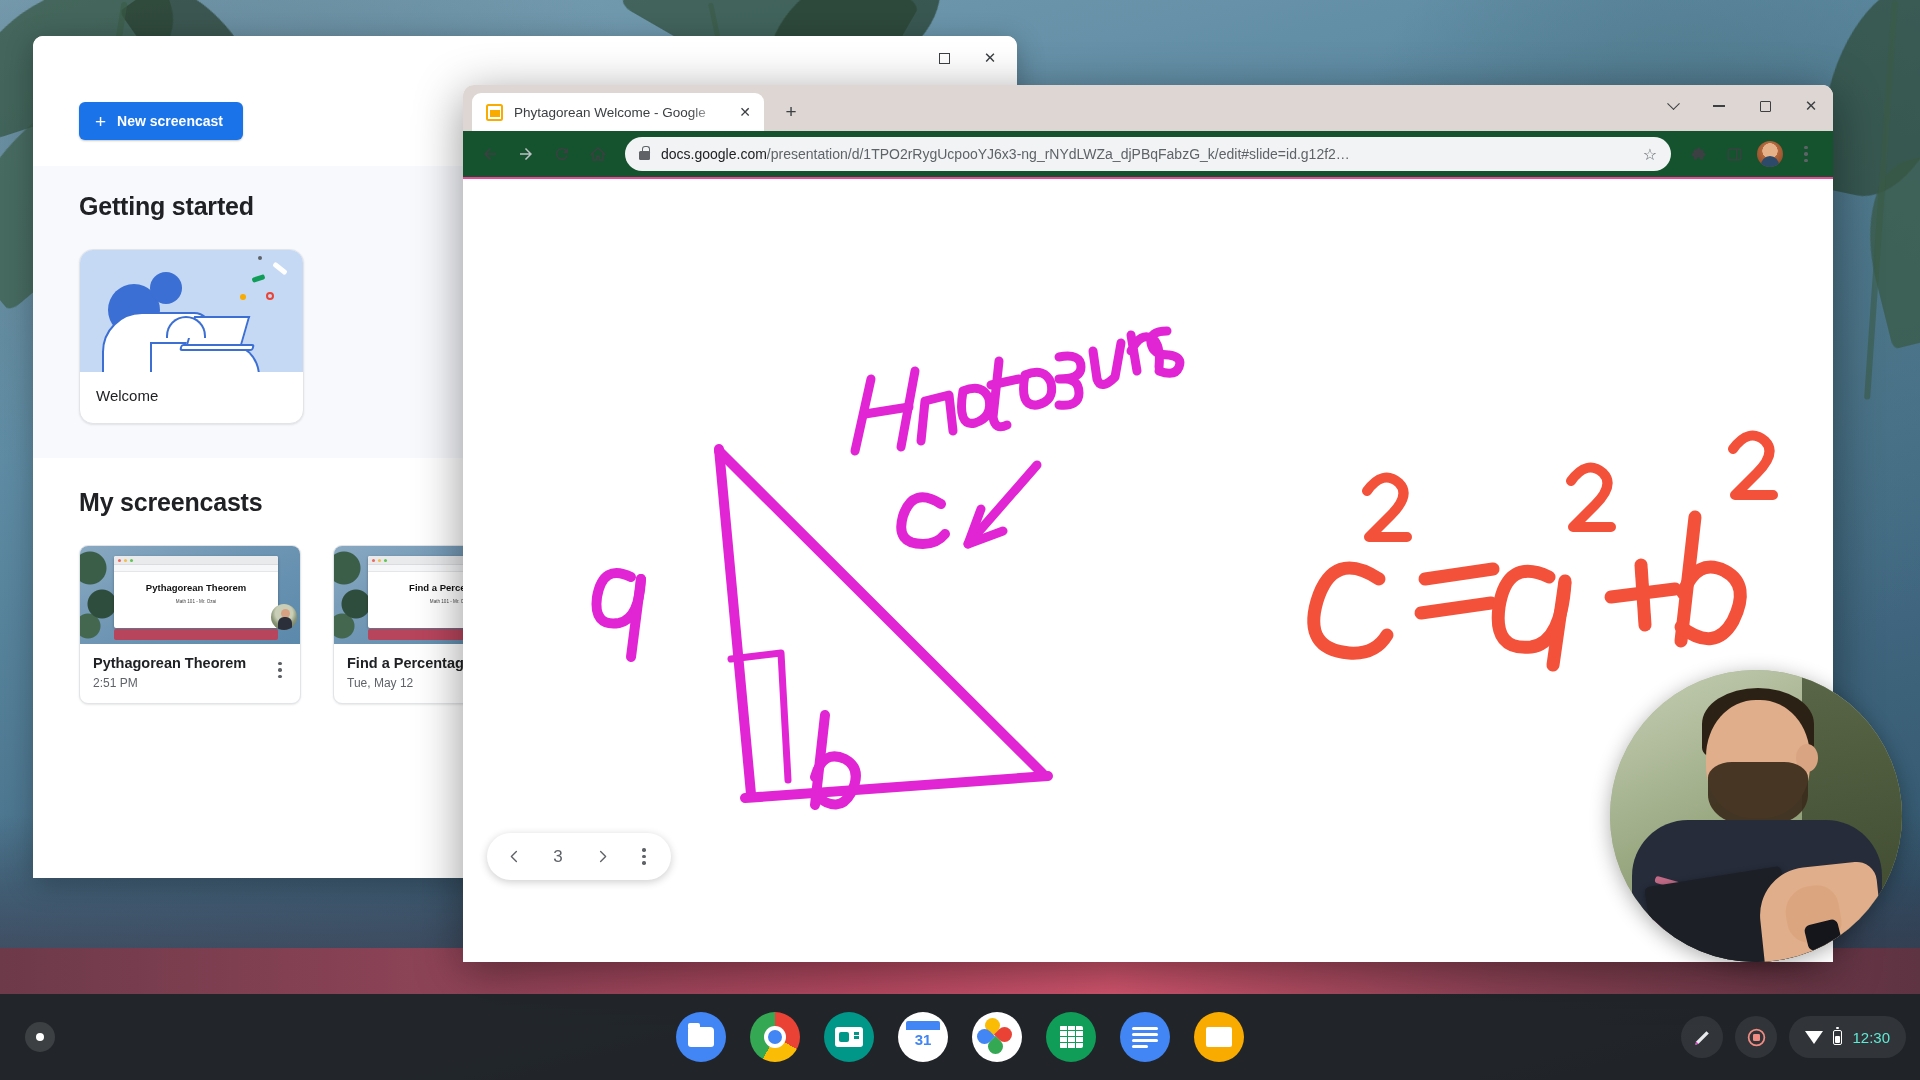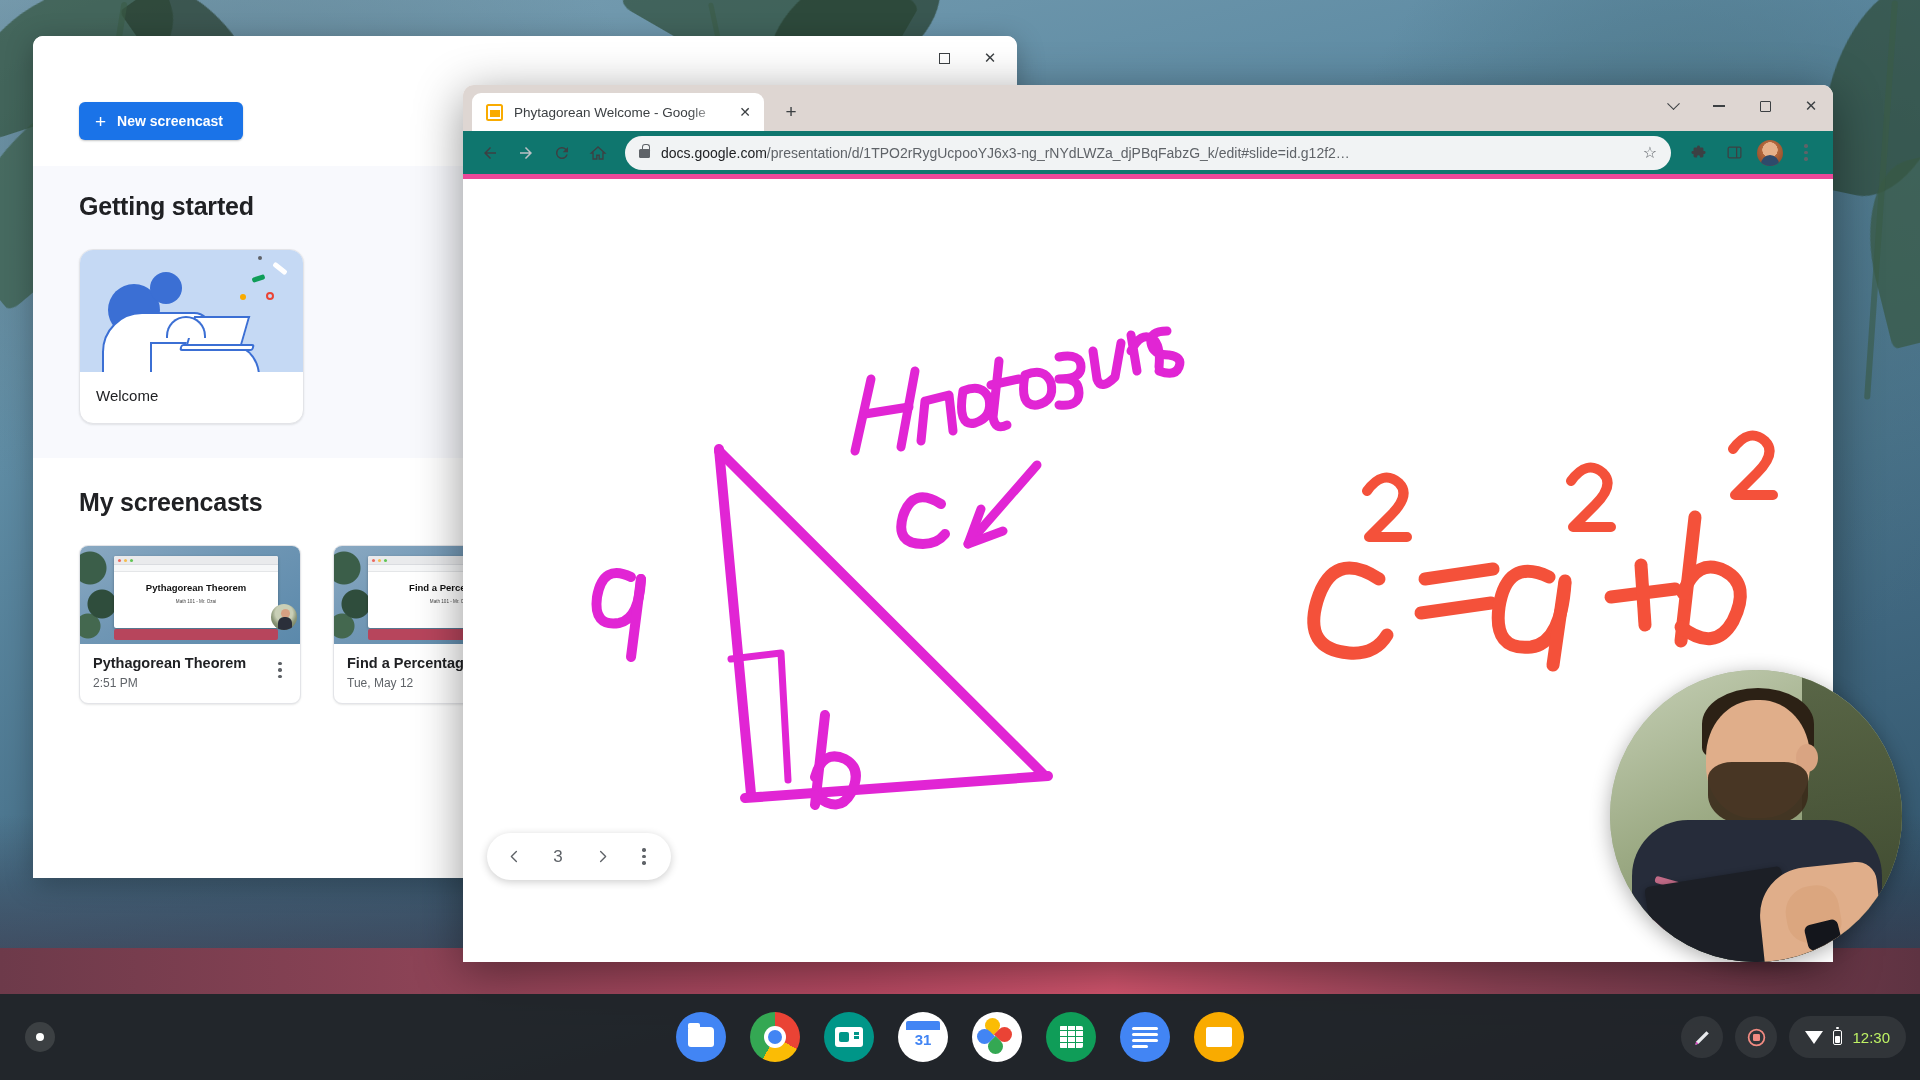--- a/index.html
+++ b/index.html
@@ -189,22 +189,22 @@
   .tab-new { width: 30px; height:30px; display:flex;align-items:center;justify-content:center;
     font-size:19px; color:#3c4043; margin:0 0 4px 12px; cursor:pointer; border-radius:50%;}
   .cr-winctl { position:absolute; right: 0; top: 4px; display: flex; align-items:center; gap:2px;}
   .cr-wb { width: 44px; height: 34px; display:flex;align-items:center;justify-content:center;
     color:#3c4043; cursor:pointer; font-size:15px;}
   .chev { width:9px;height:9px;border-right:1.8px solid #3c4043;border-bottom:1.8px solid #3c4043;
     transform: rotate(45deg) translate(-2px,-2px);}
   .dash { width:12px;height:1.8px;background:#3c4043;}
   .sq2 { width:11px;height:11px;border:1.8px solid #3c4043; border-radius:1px;}
 
-  .cr-toolbar { height: 48px; background: #0f766e; display:flex; align-items:center; padding: 0 10px; gap: 2px;
-    border-bottom: 5px solid #ec4899;}
+  .cr-toolbar { height: 48px; background: #14532d; display:flex; align-items:center; padding: 0 10px; gap: 2px;
+    border-bottom: 2px solid #ec4899;}
   .tb-btn { width: 34px; height:34px; display:flex;align-items:center;justify-content:center;
     color:#5f6368; cursor:pointer; border-radius:50%; flex:0 0 auto;}
   .omnibox { flex:1; height: 34px; background:#f1f3f4; border-radius:18px; display:flex; align-items:center;
     padding: 0 14px; gap: 11px; margin: 0 8px; cursor: text;}
   .lock { width: 11px; height: 9px; background:#5f6368; border-radius:1.5px; position:relative; flex:0 0 auto; margin-top:2px;}
   .lock::before{content:"";position:absolute;left:2.5px;top:-5px;width:6px;height:6px;border:1.6px solid #5f6368;
     border-bottom:none;border-radius:3px 3px 0 0;}
   .url { font-size: 14px; color:#5f6368; white-space:nowrap; overflow:hidden; flex:1;}
   .url b { color:#202124; font-weight:400;}
   .star { color:#5f6368; font-size:16px;}
@@ -273,21 +273,21 @@
     display:flex;align-items:center;justify-content:center; cursor:pointer;}
   .launcher i { width:8px;height:8px;border-radius:50%;background:#fff; display:block;}
   .shelf-center { margin: 0 auto; display:flex; align-items:center; gap: 24px;}
   .app { width: 50px; height: 50px; border-radius:50%; position:relative; cursor:pointer;
     display:flex;align-items:center;justify-content:center; overflow:hidden;}
   .shelf-right { position:absolute; right: 14px; display:flex; align-items:center; gap: 12px;}
   .tray-round { width: 42px;height:42px;border-radius:50%; display:flex;align-items:center;justify-content:center;
     cursor:pointer; background: rgba(255,255,255,.08);}
   .tray-pill { height: 42px; border-radius: 22px; background: rgba(255,255,255,.08);
     display:flex; align-items:center; gap: 10px; padding: 0 16px; cursor:pointer;}
-  .tray-time { color:#bef264; font-size:15px;}
+  .tray-time { color:#5eead4; font-size:15px;}
   .wifi { width:0;height:0;border-left:9px solid transparent;border-right:9px solid transparent;border-top:13px solid #fff;}
   .batt { width:9px;height:15px;border:1.6px solid #fff;border-radius:2px; position:relative;}
   .batt::before{content:"";position:absolute;left:2px;top:-3.5px;width:3px;height:2.4px;background:#fff;border-radius:1px;}
   .batt::after{content:"";position:absolute;left:1px;bottom:1px;right:1px;height:7px;background:#fff;border-radius:1px;}
 
   
   .ic-files{background:#4285f4;}
   .ic-files .folder{width:26px;height:20px;background:#fff;border-radius:2px 4px 3px 3px;position:relative;}
   .ic-files .folder::before{content:"";position:absolute;left:0;top:-4px;width:12px;height:5px;background:#fff;border-radius:2px 2px 0 0;}
   .ic-chrome{background: conic-gradient(#ea4335 0 33%, #fbbc05 33% 58%, #34a853 58% 100%);}

